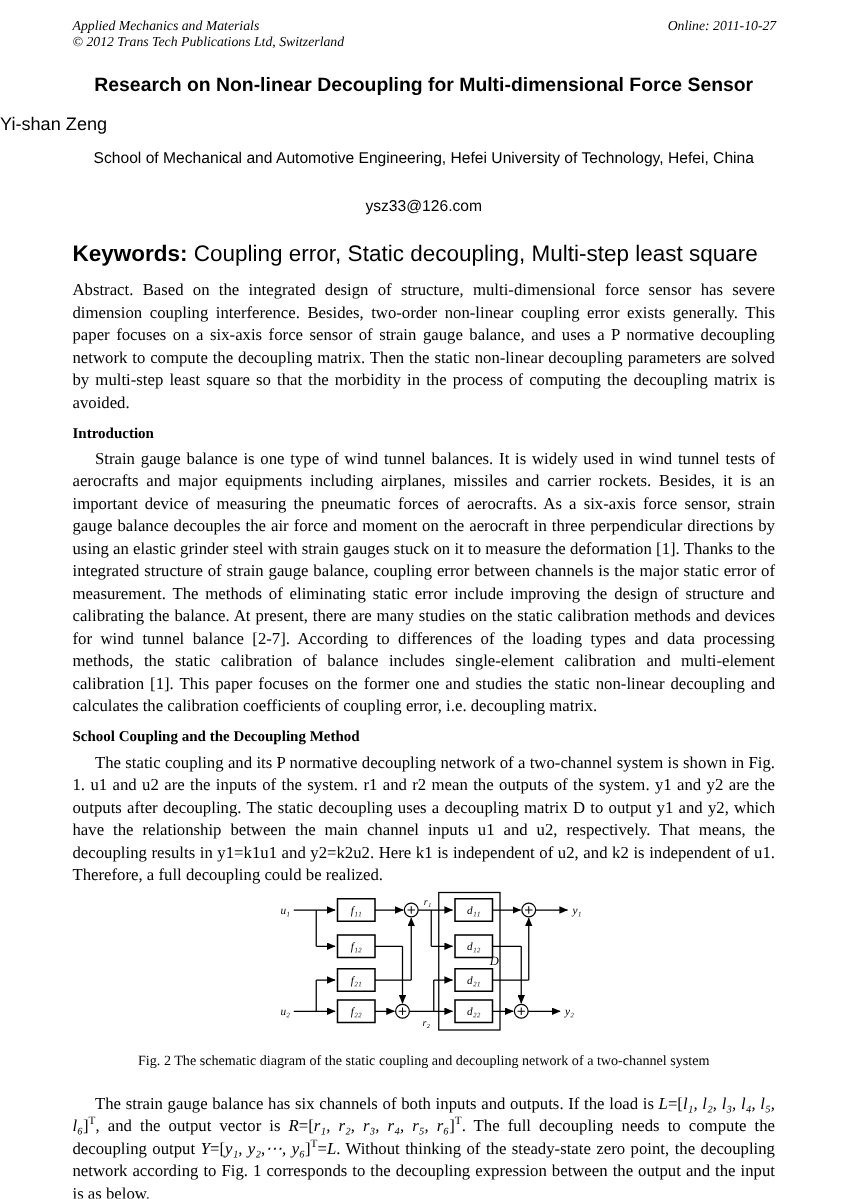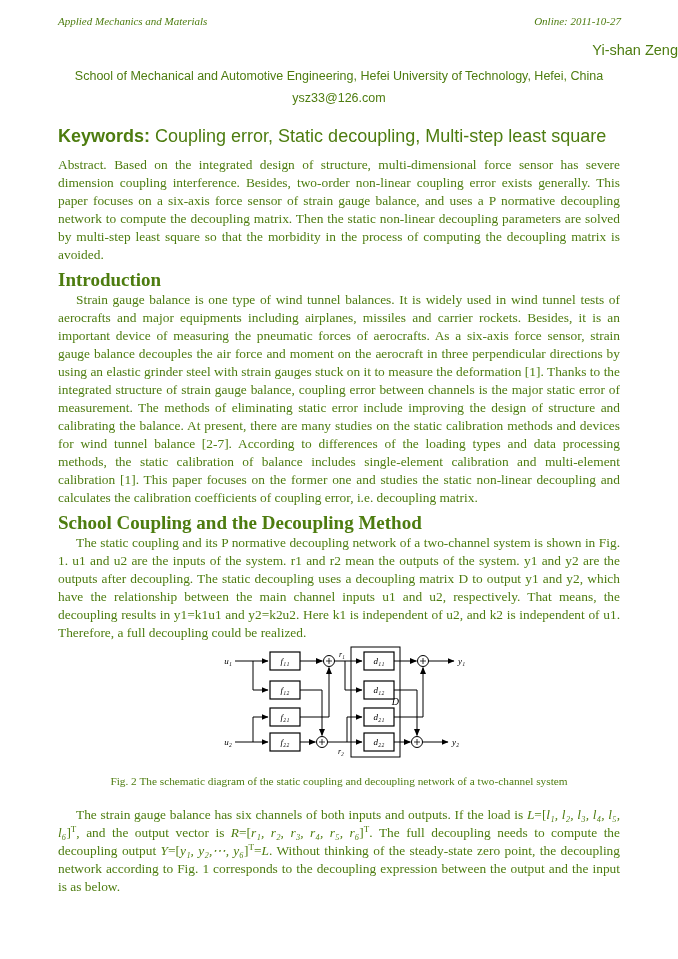--- a/index.html
+++ b/index.html
@@ -1,59 +1,59 @@
 <!DOCTYPE html>
 <html><head>
 <meta charset="utf-8">
 <style>
   html,body{margin:0;padding:0;background:#fff;}
   .page{
     position:relative;
     width:678px;height:959px;
-    background:#fff;color:#4d7c0f;
+    background:#fff;color:#000000;
     font-family:"Liberation Serif",serif;
     overflow:hidden;
   }
   .header-row{
     display:flex;justify-content:space-between;align-items:flex-start;
     padding:15px 57px 0 58px;
     font-style:italic;font-size:11px;line-height:13.4px;
   }
   .header-left div{white-space:nowrap;}
   .paper-title{
     margin-top:17px;text-align:center;
     font-family:"Liberation Sans",sans-serif;
     font-weight:bold;font-size:15.5px;line-height:19px;
   }
   .author{
-    margin-top:14px;text-align:right;
-    font-family:"Liberation Sans",sans-serif;font-size:14.5px;padding-left:15px;
+    margin-top:14px;text-align:left;
+    font-family:"Liberation Sans",sans-serif;font-size:14.5px;
   }
   .affiliation{
     margin-top:11px;text-align:center;
     font-family:"Liberation Sans",sans-serif;font-size:12.5px;
   }
   .email{
-    margin-top:8px;text-align:center;
+    margin-top:25px;text-align:center;
     font-family:"Liberation Sans",sans-serif;font-size:12.5px;
   }
   .keywords{
     margin:21px 58px 0 58px;
     font-family:"Liberation Sans",sans-serif;font-size:18px;
   }
   .keywords .kw-label{font-weight:bold;}
   .body-block{margin:0 58px;}
   .para{
     font-size:13.4px;line-height:18px;text-align:justify;
     margin:0;
   }
   .para.indent{text-indent:18px;font-family:Liberation Serif, serif;}
   .abstract{margin-top:9px;}
   .sec-heading{
-    font-size:19px;font-weight:bold;line-height:17px;
+    font-size:12px;font-weight:bold;line-height:17px;
     margin-top:7px;margin-bottom:3px;
   }
   .abstract .ab-label{font-weight:normal;}
   .figure-wrap{margin-top:3px;text-align:center;}
   .figure-wrap svg{display:inline-block;}
   .fig-caption{
     margin-top:5px;text-align:center;
     font-size:11.3px;line-height:14px;
   }
   .closing{margin-top:18px;}
@@ -65,24 +65,26 @@
   .sv-D{font-family:"Liberation Serif",serif;font-style:italic;font-size:10px;}
 </style>
 </head>
 <body>
 
 <div class="page">
 
   <div class="header-row">
     <div class="header-left">
       <div>Applied Mechanics and Materials</div>
+      <div>© 2012 Trans Tech Publications Ltd, Switzerland</div>
     </div>
     <div class="header-right">Online: 2011-10-27</div>
   </div>
 
+  <div class="paper-title">Research on Non-linear Decoupling for Multi-dimensional Force Sensor</div>
   <div class="author">Yi-shan Zeng</div>
   <div class="affiliation">School of Mechanical and Automotive Engineering, Hefei University of Technology, Hefei, China</div>
   <div class="email">ysz33@126.com</div>
 
   <div class="keywords">
     <span class="kw-label">Keywords:</span><span> Coupling error, Static decoupling, Multi-step least square</span>
   </div>
 
   <div class="body-block">
 

